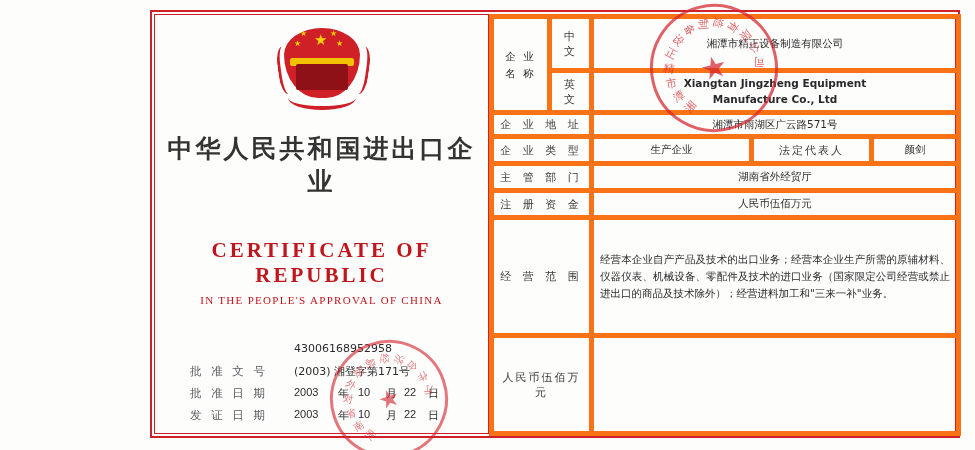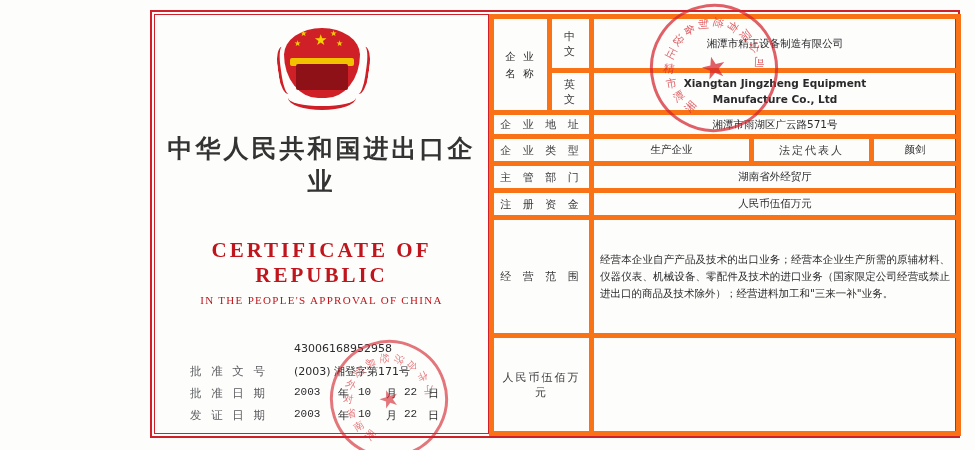--- a/index.html
+++ b/index.html
@@ -202,21 +202,21 @@
     position: absolute;
     left: 104px;
     top: 0;
     color: #2b2b2e;
     font-family: "DejaVu Sans", sans-serif;
     font-size: 11px;
   }
   .date-row .seg {
     position: absolute;
     top: 0;
-    font-family: Liberation Mono, monospace;
+    font-family: Liberation Sans, sans-serif;
     font-size: 11px;
     color: #2b2b2e;
   }
   .date-row .y { left: 104px; }
   .date-row .ym { left: 148px; }
   .date-row .m { left: 168px; }
   .date-row .mm { left: 196px; }
   .date-row .d { left: 214px; }
   .date-row .dd { left: 238px; }
 

